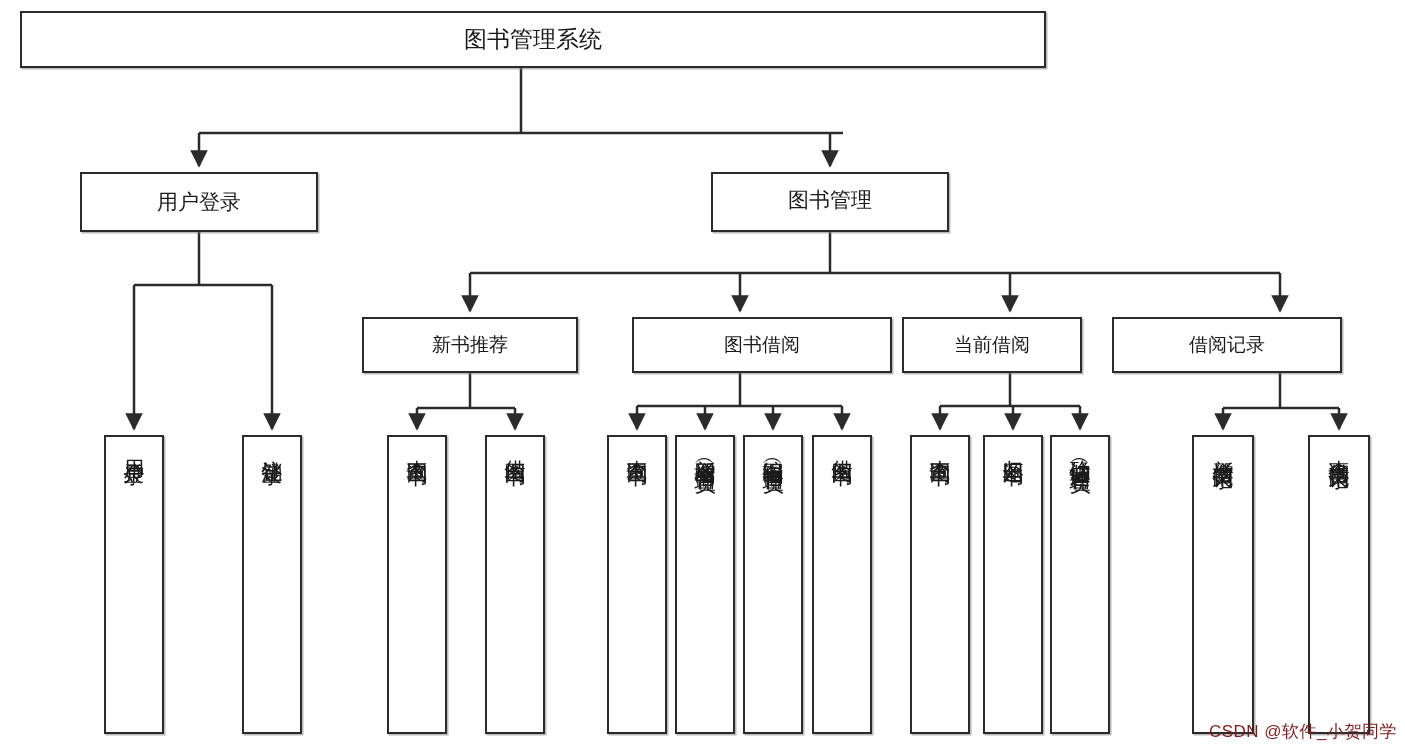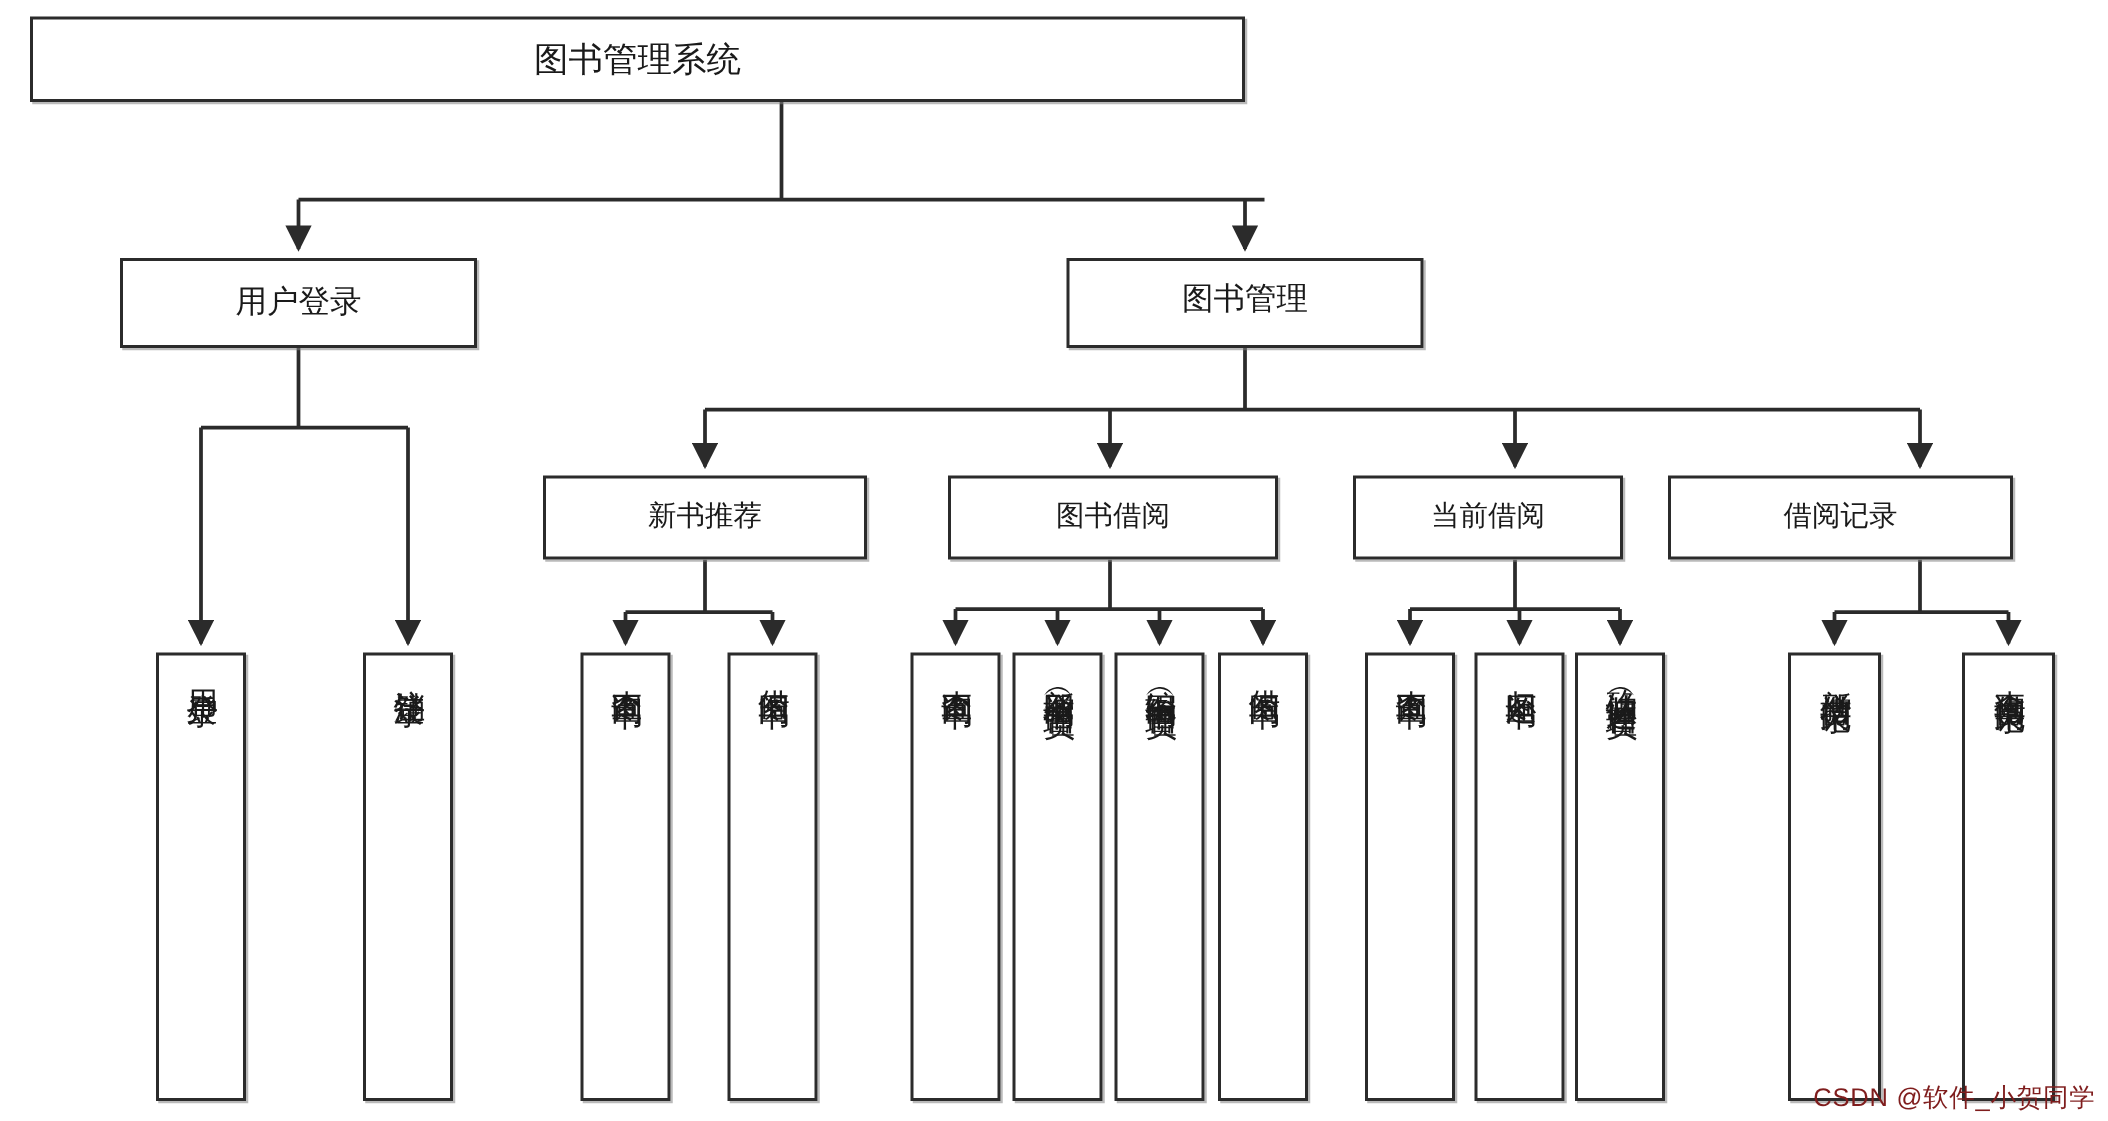--- a/index.html
+++ b/index.html
@@ -121,35 +121,35 @@
       <path d="M 1013 406 L 1013 429" marker-end="url(#arrow)"></path>
       <path d="M 1080 406 L 1080 429" marker-end="url(#arrow)"></path>
 
       <path d="M 1280 373 L 1280 408"></path>
       <path d="M 1223 408 L 1339 408"></path>
       <path d="M 1223 408 L 1223 429" marker-end="url(#arrow)"></path>
       <path d="M 1339 408 L 1339 429" marker-end="url(#arrow)"></path>
     </g>
   </svg>
 
-  <div class="node horiz root" style="left:20px; top:11px; width:810px; height:57px;">
+  <div class="node horiz root" style="left:20px; top:11px; width:1026px; height:57px;">
     <span class="node-label">图书管理系统</span>
   </div>
 
   <div class="node horiz lvl2" style="left:80px; top:172px; width:238px; height:60px;">
     <span class="node-label">用户登录</span>
   </div>
   <div class="node horiz lvl2" style="left:711px; top:172px; width:238px; height:60px;font-family:Liberation Mono, monospace;">
     <span class="node-label">图书管理</span>
   </div>
 
   <div class="node horiz lvl3" style="left:362px; top:317px; width:216px; height:56px;">
     <span class="node-label">新书推荐</span>
   </div>
-  <div class="node horiz lvl3" style="left:632px; top:317px; width:220px; height:56px;">
+  <div class="node horiz lvl3" style="left:632px; top:317px; width:260px; height:56px;">
     <span class="node-label">图书借阅</span>
   </div>
   <div class="node horiz lvl3" style="left:902px; top:317px; width:180px; height:56px;align-items:center;">
     <span class="node-label">当前借阅</span>
   </div>
   <div class="node horiz lvl3" style="left:1112px; top:317px; width:230px; height:56px;">
     <span class="node-label">借阅记录</span>
   </div>
 
   <div class="node vert leaf" style="left:104px; top:435px; width:60px; height:299px;">

